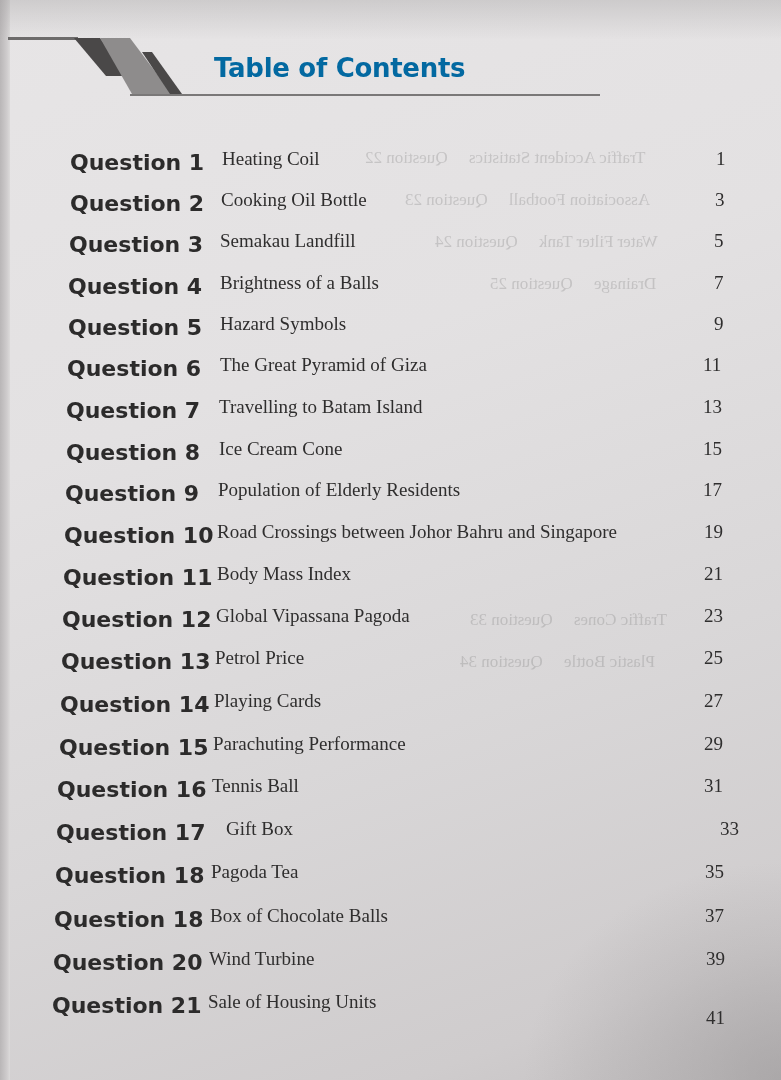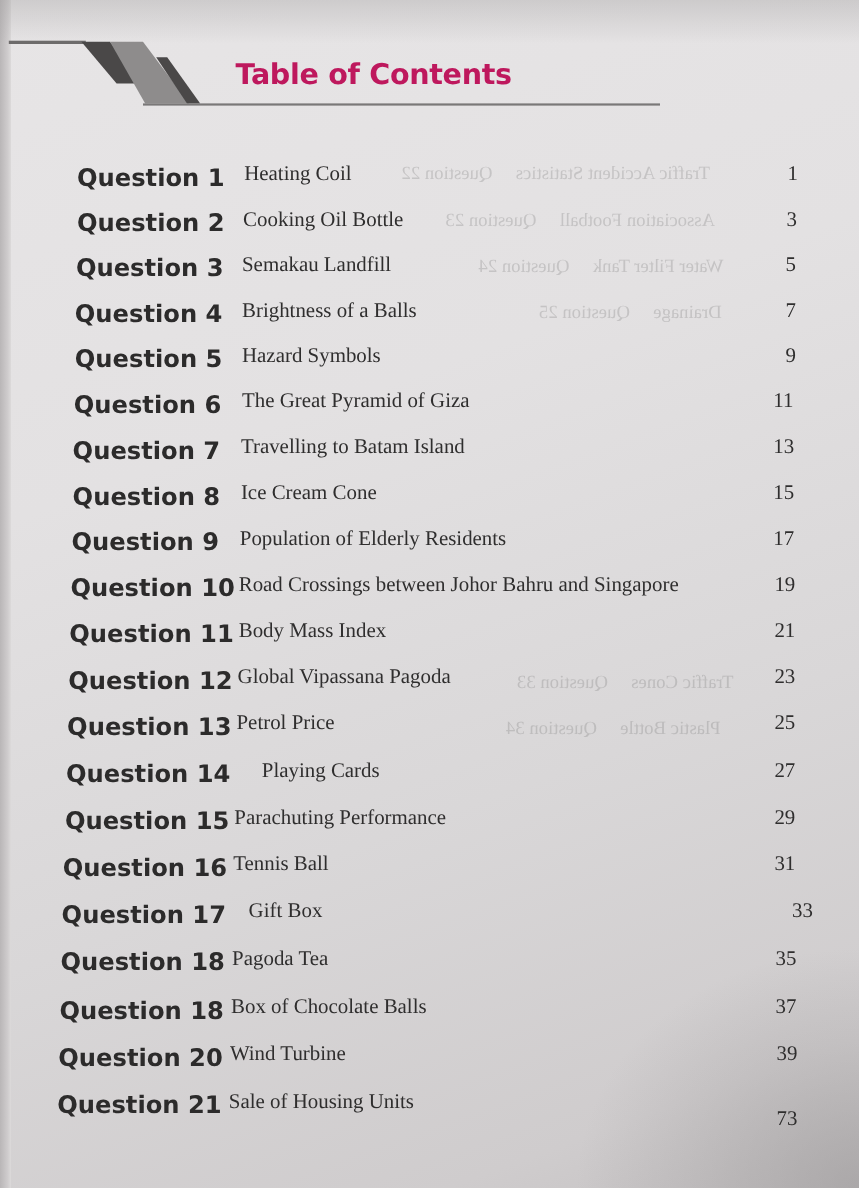--- a/index.html
+++ b/index.html
@@ -47,21 +47,21 @@
     .header-decor {
       position: absolute;
       left: 70px; top: 36px;
     }
     .title {
       position: absolute;
       left: 214px; top: 53px;
       font-family: "DejaVu Sans", sans-serif;
       font-weight: bold;
       font-size: 26px;
-      color: #be185d;
+      color: #0369a1;
       letter-spacing: -0.3px;
     }
     .toc-list {
       position: absolute;
       left: 0; top: 0; width: 781px; height: 1080px;
     }
     .toc-row {
       position: absolute;
       height: 28px;
       width: 700px;
@@ -186,21 +186,21 @@
     <span class="q-title" style="left:154px;">Global Vipassana Pagoda</span>
     <span class="q-page" style="left:642px;">23</span>
   </div>
   <div class="toc-row" style="left:61px; top:649px;">
     <span class="q-label">Question 13</span>
     <span class="q-title" style="left:154px;">Petrol Price</span>
     <span class="q-page" style="left:643px;">25</span>
   </div>
   <div class="toc-row" style="left:60px; top:692px;">
     <span class="q-label">Question 14</span>
-    <span class="q-title" style="left:154px;margin-left:24px;">Playing Cards</span>
+    <span class="q-title" style="left:154px;">Playing Cards</span>
     <span class="q-page" style="left:644px;">27</span>
   </div>
   <div class="toc-row" style="left:59px; top:735px;">
     <span class="q-label">Question 15</span>
     <span class="q-title" style="left:154px;">Parachuting Performance</span>
     <span class="q-page" style="left:645px;">29</span>
   </div>
   <div class="toc-row" style="left:57px; top:777px;">
     <span class="q-label">Question 16</span>
     <span class="q-title" style="left:155px;">Tennis Ball</span>
@@ -222,15 +222,15 @@
     <span class="q-page" style="left:651px;">37</span>
   </div>
   <div class="toc-row" style="left:53px; top:950px;">
     <span class="q-label">Question 20</span>
     <span class="q-title" style="left:156px;">Wind Turbine</span>
     <span class="q-page" style="left:653px;">39</span>
   </div>
   <div class="toc-row" style="left:52px; top:993px;">
     <span class="q-label">Question 21</span>
     <span class="q-title" style="left:156px;">Sale of Housing Units</span>
-    <span class="q-page" style="left:654px; top:14px;">73</span>
+    <span class="q-page" style="left:654px; top:14px;">41</span>
   </div>
 </div>
 
 </body></html>

